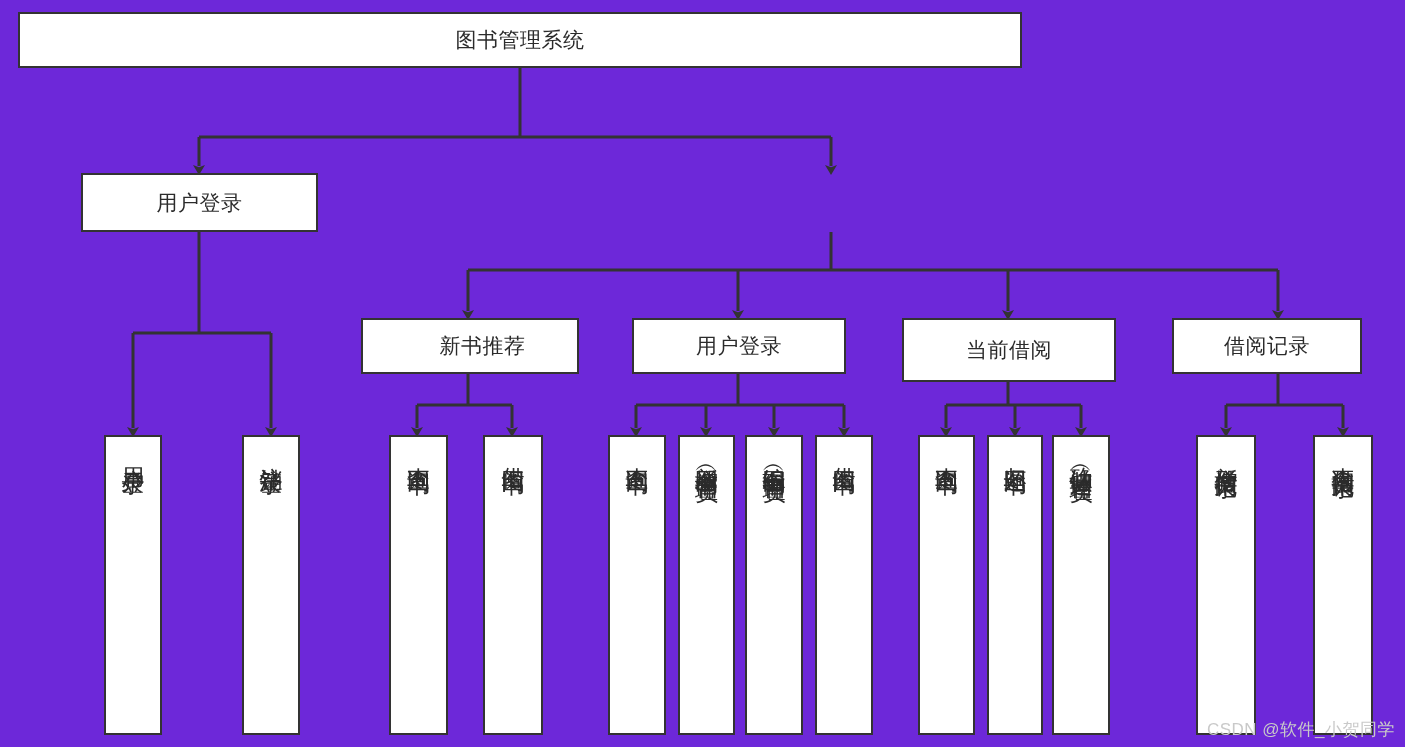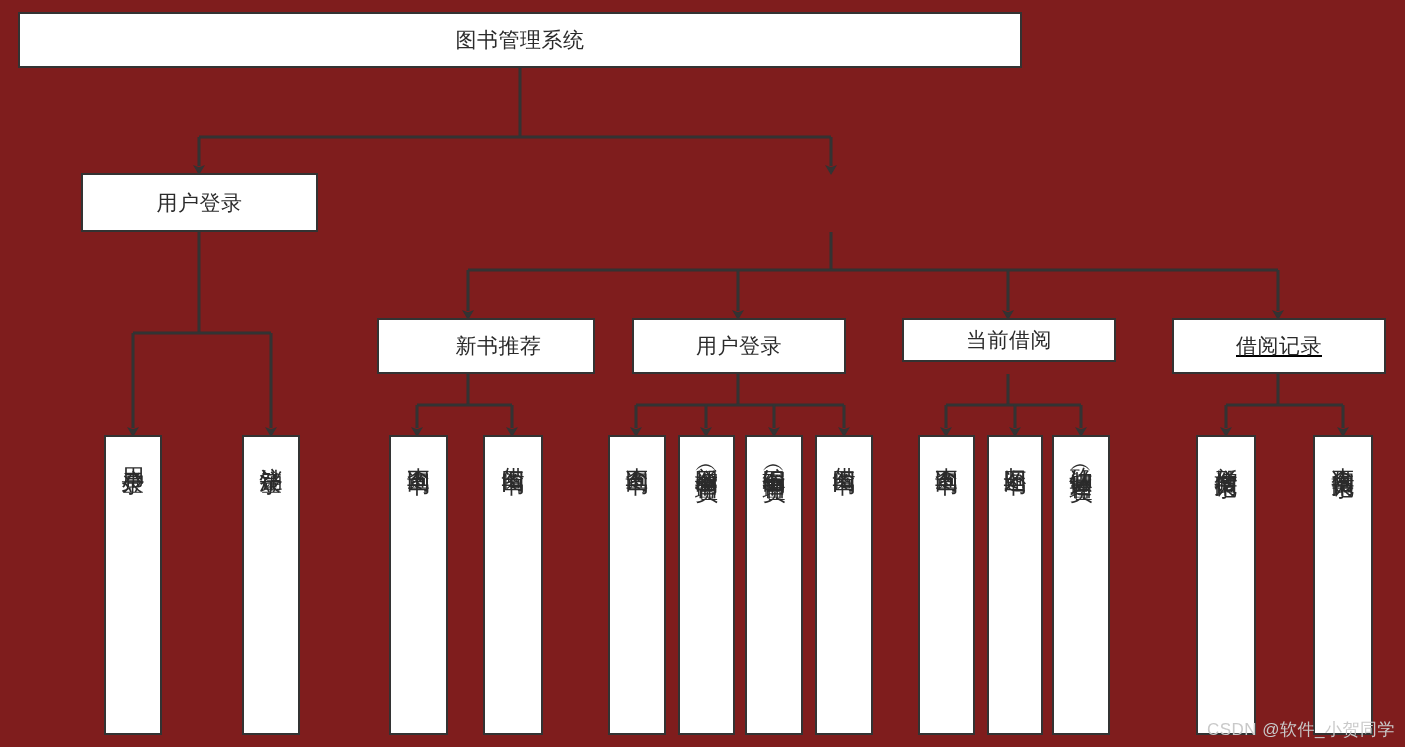--- a/index.html
+++ b/index.html
@@ -7,21 +7,21 @@
     padding: 0;
     background: #ffffff;
   }
   body {
     font-family: "Liberation Sans", "DejaVu Sans", sans-serif;
   }
   #canvas {
     position: relative;
     width: 1405px;
     height: 747px;
-    background: #7f1d1d;
+    background: #6d28d9;
     overflow: hidden;
   }
   svg.links {
     position: absolute;
     left: 0;
     top: 0;
     width: 1405px;
     height: 747px;
     pointer-events: none;
   }
@@ -125,30 +125,30 @@
   </svg>
 
   <div class="node horiz" style="left:18px; top:12px; width:1004px; height:56px;">
     <span class="label">图书管理系统</span>
   </div>
 
   <div class="node horiz" style="left:81px; top:173px; width:237px; height:59px;">
     <span class="label">用户登录</span>
   </div>
 
-  <div class="node horiz" style="left:377px; top:318px; width:218px; height:56px;padding-left:25px;">
+  <div class="node horiz" style="left:361px; top:318px; width:218px; height:56px;padding-left:25px;">
     <span class="label">新书推荐</span>
   </div>
   <div class="node horiz" style="left:632px; top:318px; width:214px; height:56px;">
     <span class="label">用户登录</span>
   </div>
-  <div class="node horiz" style="left:902px; top:318px; width:214px; height:44px;">
+  <div class="node horiz" style="left:902px; top:318px; width:214px; height:64px;">
     <span class="label">当前借阅</span>
   </div>
-  <div class="node horiz" style="left:1172px; top:318px; width:214px; height:56px;text-decoration:underline;">
+  <div class="node horiz" style="left:1172px; top:318px; width:190px; height:56px;">
     <span class="label">借阅记录</span>
   </div>
 
   <div class="node vert" style="left:104px; top:435px; width:58px; height:300px;">
     <span class="label">用户登录</span>
   </div>
   <div class="node vert" style="left:242px; top:435px; width:58px; height:300px;">
     <span class="label">注销登录</span>
   </div>
   <div class="node vert" style="left:389px; top:435px; width:59px; height:300px;">

